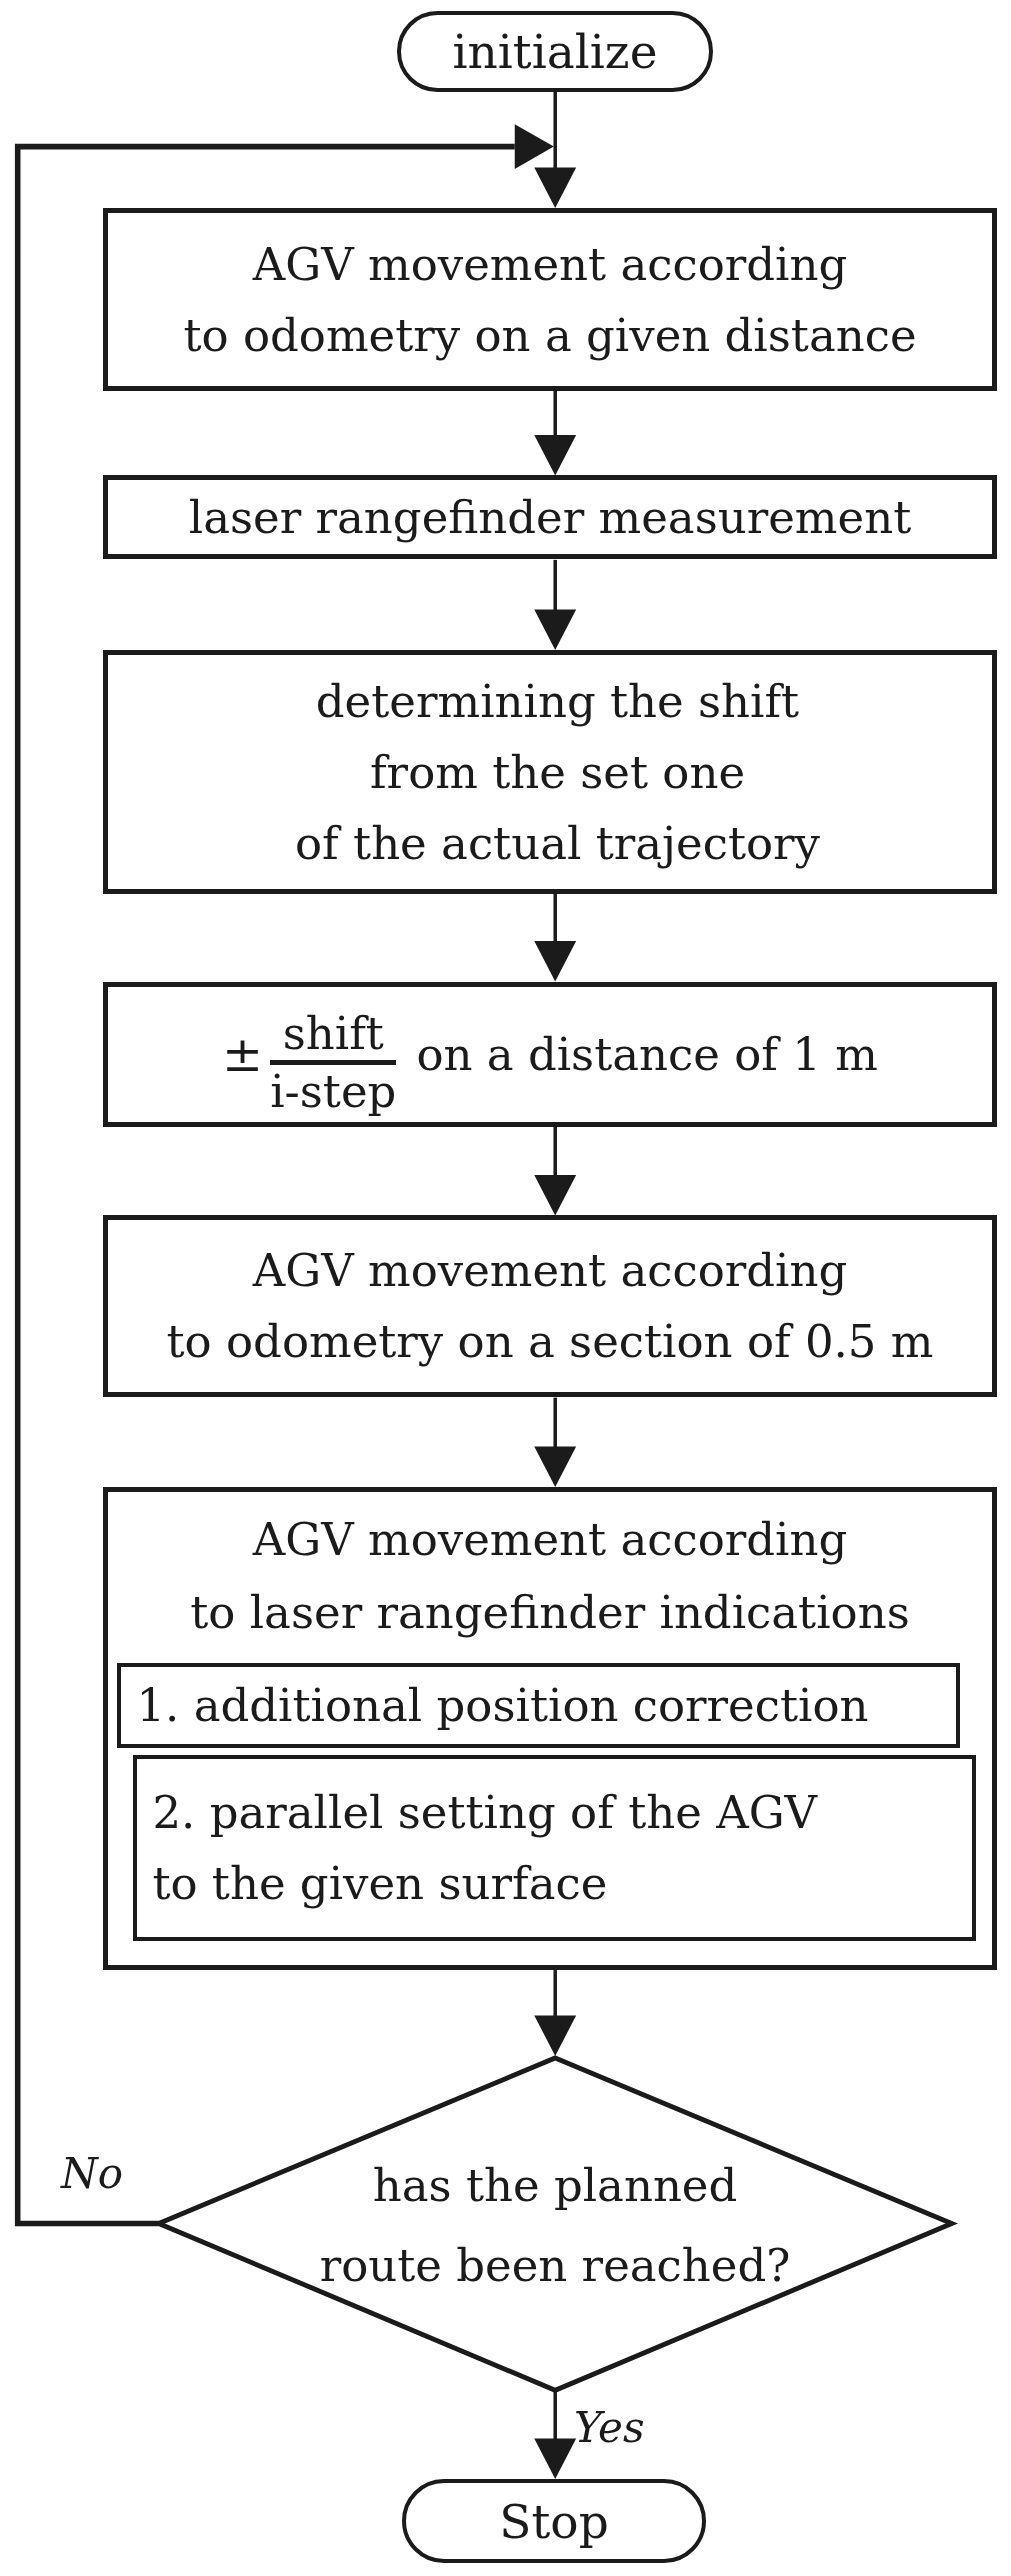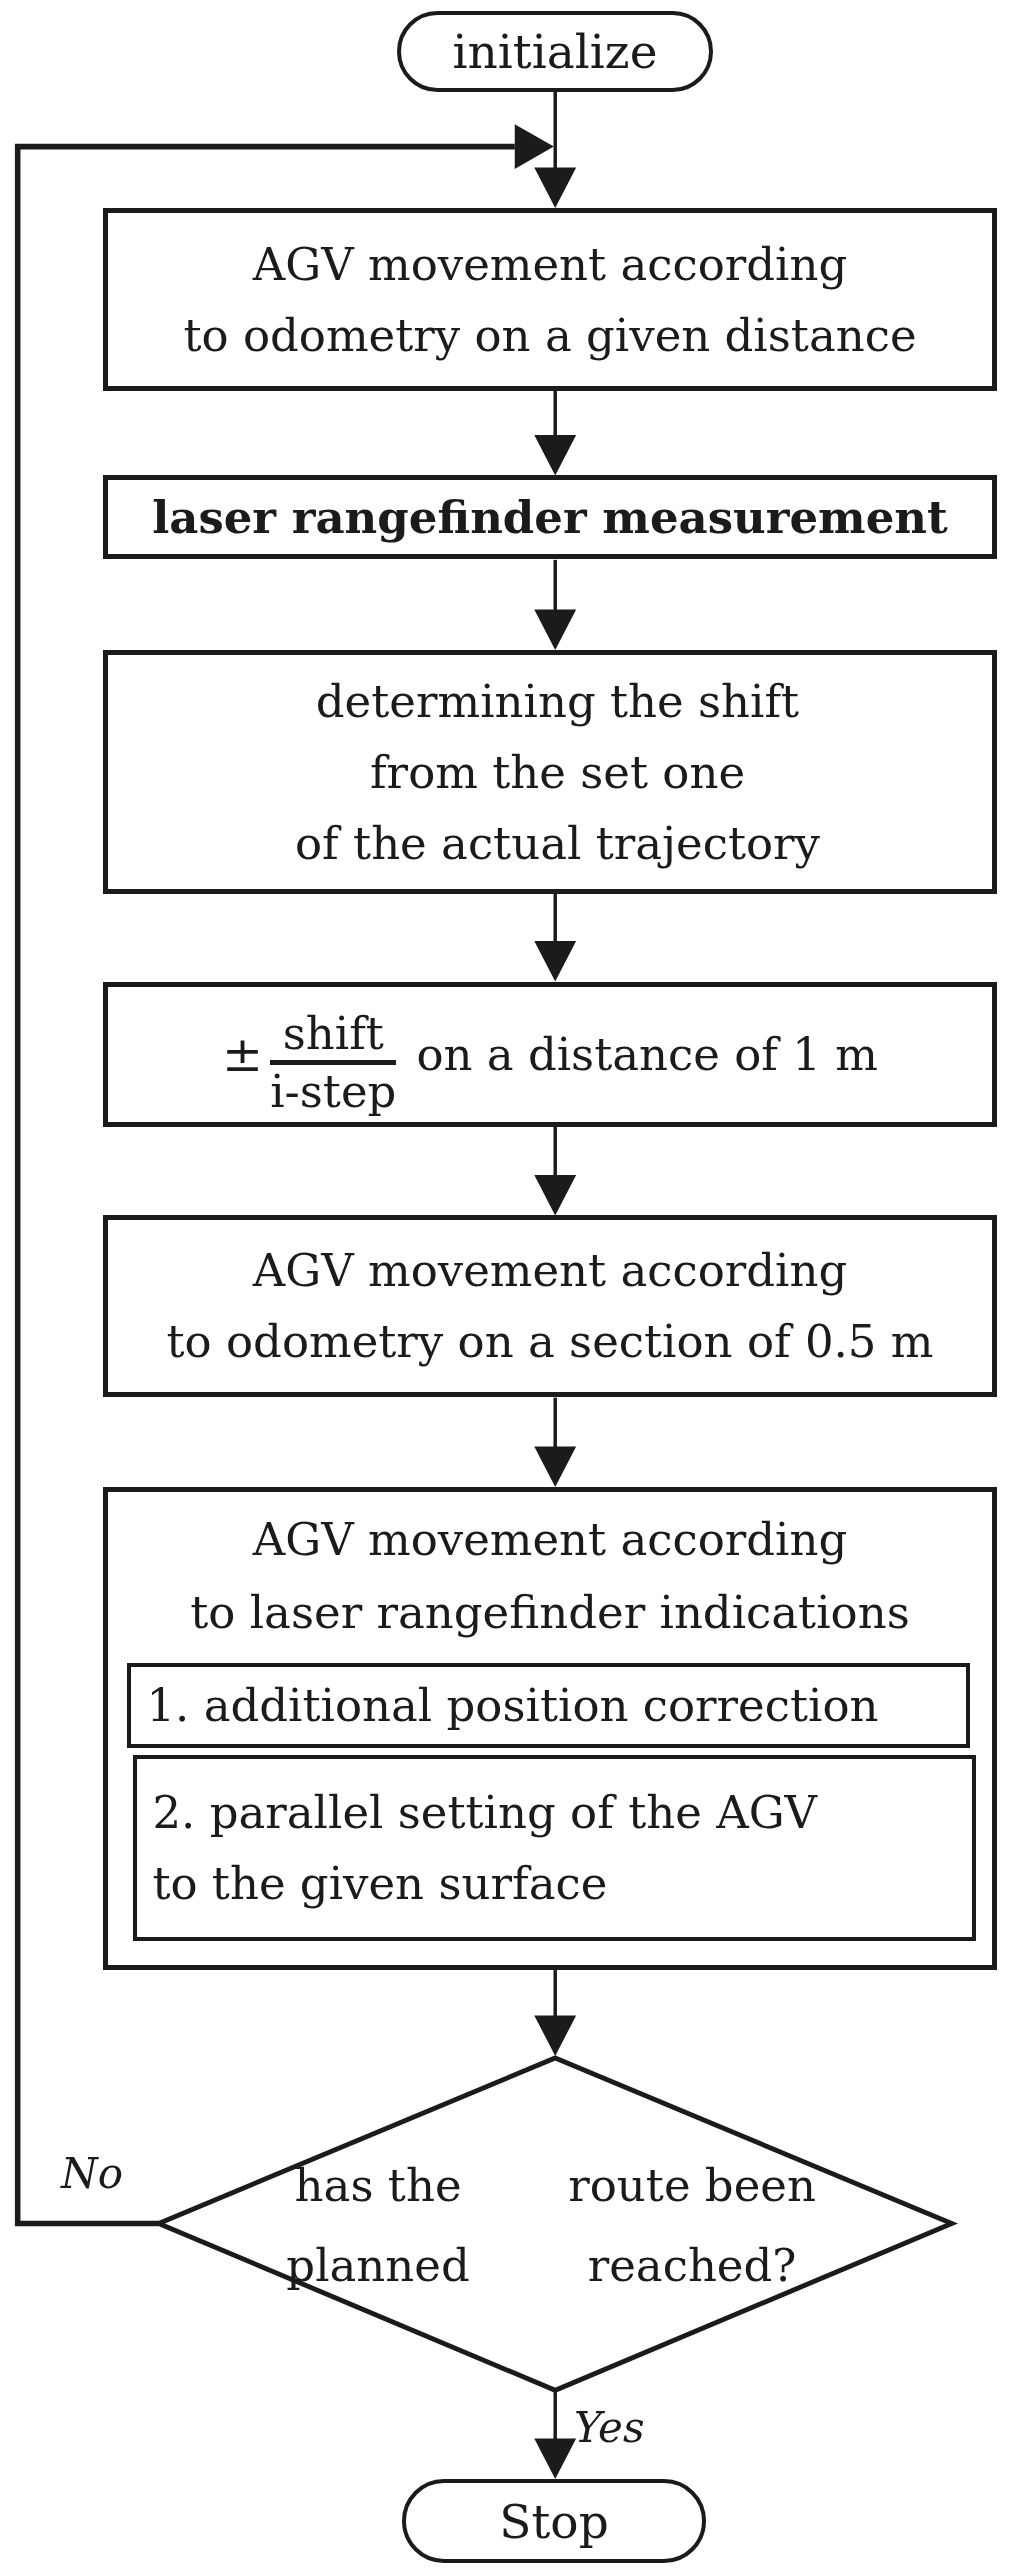--- a/index.html
+++ b/index.html
@@ -26,22 +26,22 @@
   }
   .line{display:block;}
   .heading{padding-top:11.2px;text-align:center;font-size:45px;line-height:73px;}
   .formula-row{display:flex;align-items:center;justify-content:center;font-size:45px;}
   .pm{font-size:49px;margin-right:7px;}
   .fraction{display:inline-flex;flex-direction:column;align-items:center;line-height:53px;margin-top:16px;}
   .frac-bar{height:4.2px;background:#1b1b1b;align-self:stretch;}
   .suffix{margin-left:20px;}
   .edge-label{position:absolute;z-index:3;font-style:italic;font-size:42px;line-height:49px;}
   .decision-text{
-    position:absolute;z-index:2;display:flex;flex-direction:row;align-items:center;justify-content:center;
-    text-align:center;font-size:45px;line-height:80px;background:transparent;
+    position:absolute;z-index:2;display:flex;flex-direction:column;align-items:center;justify-content:center;
+    text-align:right;font-size:45px;line-height:80px;background:transparent;
   }
 </style>
 </head>
 <body>
 
 <div id="stage">
 
   <svg id="connector-layer" width="1012" height="2576" viewBox="0 0 1449 3690">
 
     <path d="M 227 3185 H 25 V 210 H 737" fill="none" stroke="#1b1b1b" stroke-width="8"></path>
@@ -76,21 +76,21 @@
 
   <div class="node terminator" style="left:397px;top:10.5px;width:316px;height:81px;">
     <span class="line">initialize</span>
   </div>
 
   <div class="node proc" style="top:208px;height:183px;">
     <span class="line">AGV movement according</span>
     <span class="line">to odometry on a given distance</span>
   </div>
 
-  <div class="node proc" style="top:475px;height:84px;font-weight:bold;">
+  <div class="node proc" style="top:475px;height:84px;">
     <span class="line">laser rangefinder measurement</span>
   </div>
 
   <div class="node proc" style="top:650px;height:244px;padding-left:15px;">
     <span class="line">determining the shift</span>
     <span class="line">from the set one</span>
     <span class="line">of the actual trajectory</span>
   </div>
 
   <div class="node proc" style="top:982px;height:145px;">
@@ -108,21 +108,21 @@
   <div class="node proc" style="top:1215px;height:182px;">
     <span class="line">AGV movement according</span>
     <span class="line">to odometry on a section of 0.5 m</span>
   </div>
 
   <div class="node" style="left:103px;top:1487px;width:894px;height:483px;border:5.6px solid #1b1b1b;">
     <div class="heading">
       <span class="line">AGV movement according</span>
       <span class="line">to laser rangefinder indications</span>
     </div>
-    <div class="subbox" style="left:19px;top:171px;width:843px;height:85px;">
+    <div class="subbox" style="left:9px;top:171px;width:843px;height:85px;">
       <span class="line">1. additional position correction</span>
     </div>
     <div class="subbox" style="left:25px;top:263px;width:843px;height:186px;">
       <span class="line">2. parallel setting of the AGV</span>
       <span class="line">to the given surface</span>
     </div>
   </div>
 
   <div class="decision-text" style="left:241px;top:2128px;width:628px;height:195px;">
     <span class="line">has the planned</span>

